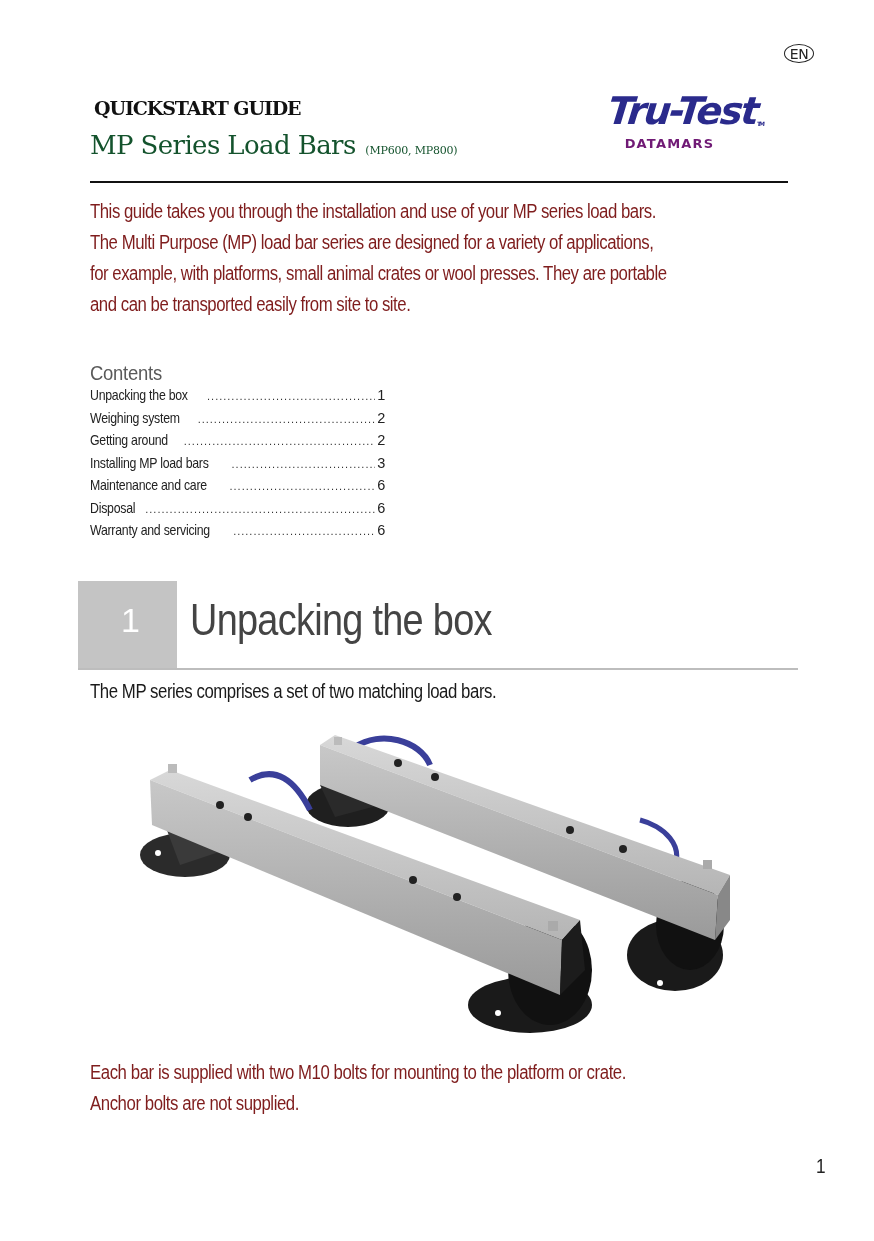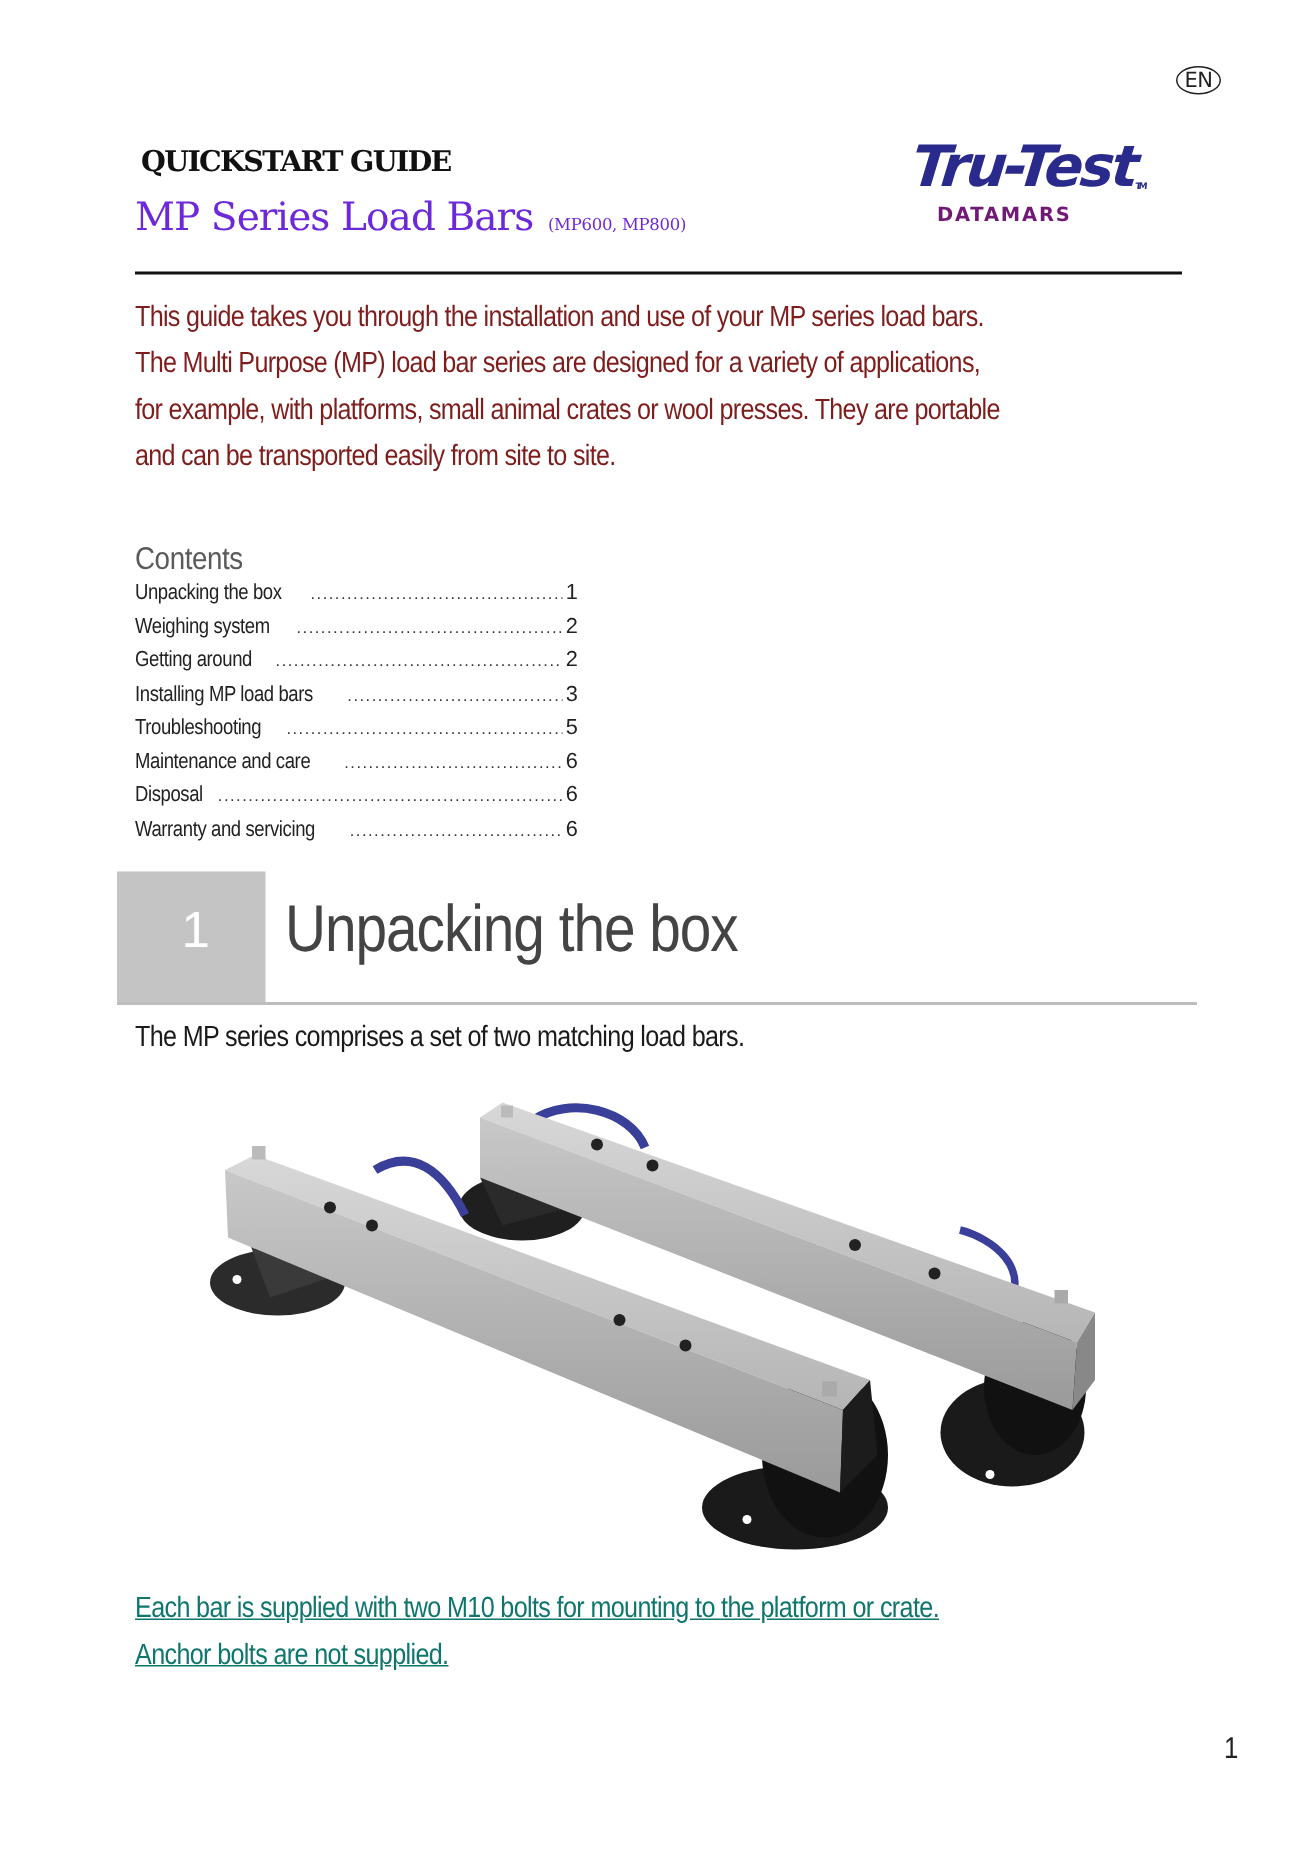--- a/index.html
+++ b/index.html
@@ -7,21 +7,21 @@
          font-family: "Liberation Sans", "DejaVu Sans", sans-serif; color: #1a1a1a; }
 
   .lang-badge { position: absolute; left: 784px; top: 44px; width: 28px; height: 17px;
     border: 1.3px solid #222; border-radius: 50%; font-size: 14px; font-weight: normal;
     display: flex; align-items: center; justify-content: center; letter-spacing: -0.3px;
     font-family: "DejaVu Sans", sans-serif; color: #222; }
 
   .doc-type { position: absolute; left: 94px; top: 97px; font-family: "DejaVu Serif", serif;
     font-weight: bold; font-size: 19px; letter-spacing: -1.1px; color: #111; }
   .doc-title { position: absolute; left: 90px; top: 130px; font-family: "DejaVu Serif", serif;
-    font-size: 26px; letter-spacing: -0.6px; color: #6d28d9; white-space: nowrap; }
+    font-size: 26px; letter-spacing: -0.6px; color: #14532d; white-space: nowrap; }
   .doc-title .models { font-size: 11px; letter-spacing: -0.2px; margin-left: 2px; }
 
   .logo { position: absolute; left: 584px; top: 92px; width: 205px; text-align: center; }
   .logo-main { font-family: "DejaVu Sans", sans-serif; font-weight: bold; font-style: italic;
     font-size: 38px; color: #2a2a8c; letter-spacing: -2px; line-height: 1; transform: skewX(-6deg);
     display: inline-block; }
   .logo-tm { font-size: 6px; font-style: normal; vertical-align: -2px; margin-left: 1px; }
   .logo-sub { font-family: "DejaVu Sans", sans-serif; font-weight: bold; font-size: 13px;
     color: #701a75; letter-spacing: 1.2px; margin-top: 6px; margin-left: -34px; }
 
@@ -49,21 +49,21 @@
   .section-title { position: absolute; left: 112px; top: 14px; font-size: 44px; color: #444;
     font-weight: normal; letter-spacing: -0.8px; transform: scaleX(0.86); transform-origin: left; white-space: nowrap; }
   .section-rule { position: absolute; left: 0; top: 87px; width: 720px; height: 2px; background: #bdbdbd; }
 
   .section-intro { position: absolute; left: 90px; top: 680px; font-size: 19.5px; letter-spacing: -0.5px;
     white-space: nowrap; transform: scaleX(0.86); transform-origin: left; color: #1a1a1a; }
 
   .figure { position: absolute; left: 130px; top: 725px; width: 620px; height: 310px; }
 
   .body-text { position: absolute; left: 90px; top: 1057px; font-size: 19.5px; line-height: 31px;
-    letter-spacing: -0.5px; color: #0f766e; text-decoration: underline; }
+    letter-spacing: -0.5px; color: #7f1d1d; }
   .body-text p { margin: 0; white-space: nowrap; transform: scaleX(0.86); transform-origin: left; }
 
   .page-number { position: absolute; left: 816px; top: 1155px; font-size: 20px; color: #222;
     transform: scaleX(0.86); transform-origin: left; }
 </style>
 </head>
 <body>
 
 <div class="lang-badge">EN</div>
 
@@ -98,25 +98,20 @@
     </div>
   <div class="toc-row">
       <span class="label">Getting around</span>
       <span class="dots"></span>
       <span class="page">2</span>
     </div>
   <div class="toc-row">
       <span class="label">Installing MP load bars</span>
       <span class="dots"></span>
       <span class="page">3</span>
-    </div>
-  <div class="toc-row">
-      <span class="label">Troubleshooting</span>
-      <span class="dots"></span>
-      <span class="page">5</span>
     </div>
   <div class="toc-row">
       <span class="label">Maintenance and care</span>
       <span class="dots"></span>
       <span class="page">6</span>
     </div>
   <div class="toc-row">
       <span class="label">Disposal</span>
       <span class="dots"></span>
       <span class="page">6</span>

